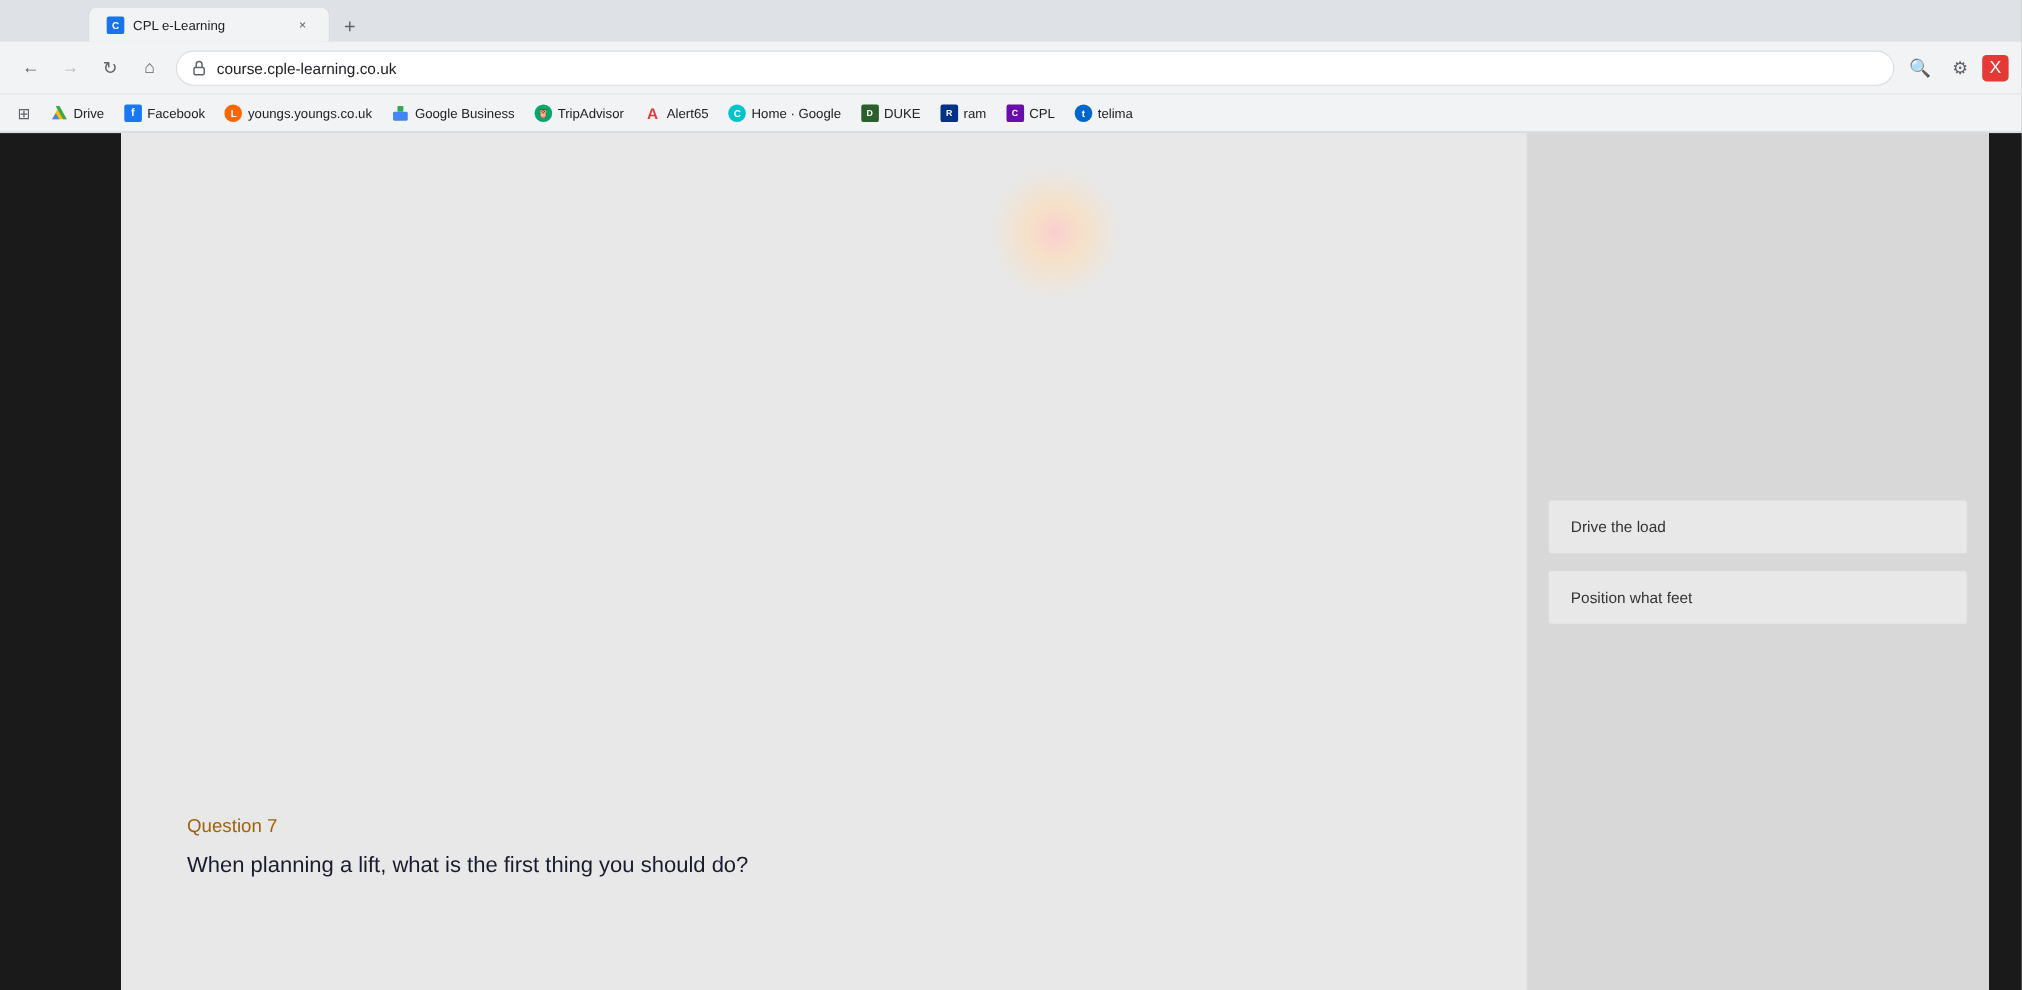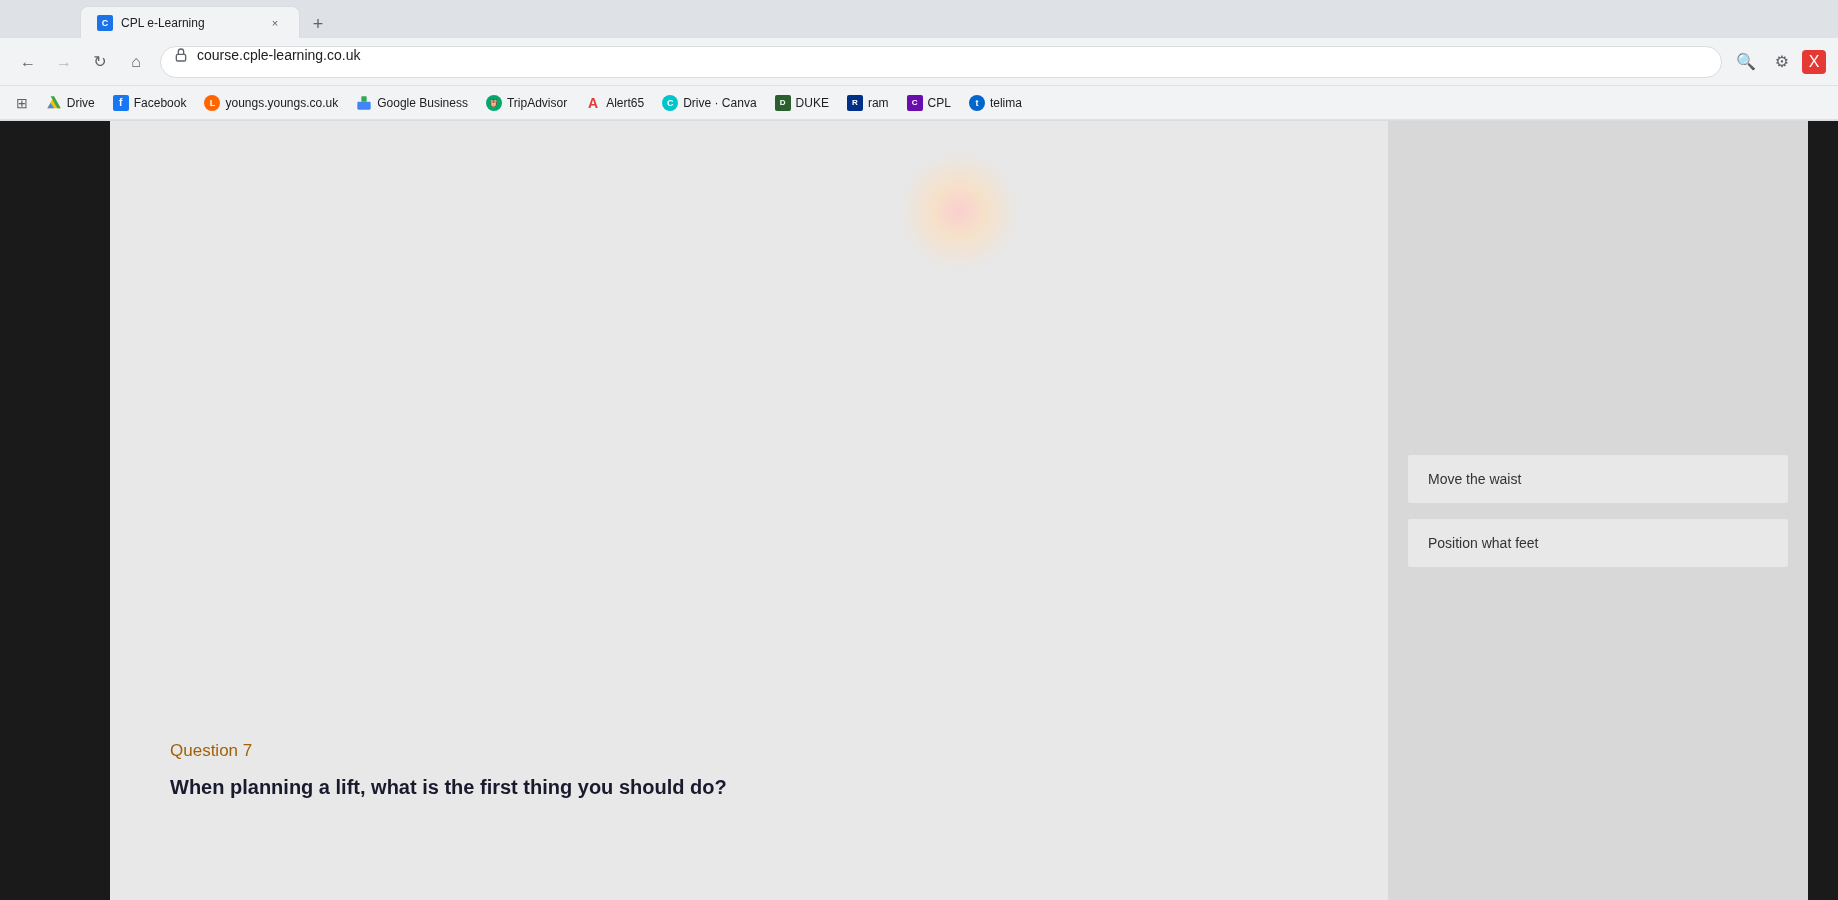--- a/index.html
+++ b/index.html
@@ -120,20 +120,21 @@
     }
     .nav-btn.disabled { opacity: 0.4; cursor: not-allowed; }
 
     .address-bar {
       flex: 1;
       height: 32px;
       background: white;
       border: 1px solid #dadce0;
       border-radius: 20px;
       display: flex;
+      align-items: center;
       padding: 0 12px;
       margin: 0 4px;
       font-size: 14px;
       color: #202124;
     }
 
     .address-icon {
       width: 16px;
       height: 16px;
       margin-right: 8px;
@@ -240,21 +241,21 @@
     .question-number {
       font-size: 17px;
       color: #a16207;
       margin-bottom: 12px;
       font-weight: normal;
     }
 
     .question-text {
       font-size: 20px;
       color: #1a1a2e;
-      font-weight: bold;
+      font-weight: normal;
       line-height: 1.4;
     }
 
     
     .answers-panel {
       width: 420px;
       background: #d8d8d8;
       display: flex;
       flex-direction: column;
       justify-content: center;
@@ -367,21 +368,21 @@
     <button class="bookmark-btn">
       <span class="bookmark-favicon tripadvisor" style="background:#00aa6c;color:white;width:16px;height:16px;border-radius:50%;font-size:9px;display:flex;align-items:center;justify-content:center;">🦉</span>
       <span>TripAdvisor</span>
     </button>
     <button class="bookmark-btn">
       <span class="bookmark-favicon alert65" style="background:none;color:#e53935;font-weight:bold;font-size:14px;">A</span>
       <span>Alert65</span>
     </button>
     <button class="bookmark-btn">
       <span class="bookmark-favicon canva" style="background:#00c4cc;color:white;width:16px;height:16px;border-radius:50%;font-size:9px;display:flex;align-items:center;justify-content:center;">C</span>
-      <span>Drive · Canva</span>
+      <span>Home · Google</span>
     </button>
     <button class="bookmark-btn">
       <span class="bookmark-favicon duke" style="background:#2c5f2e;color:white;width:16px;height:16px;border-radius:2px;font-size:8px;display:flex;align-items:center;justify-content:center;font-weight:bold;">D</span>
       <span>DUKE</span>
     </button>
     <button class="bookmark-btn">
       <span class="bookmark-favicon ram" style="background:#003087;color:white;width:16px;height:16px;border-radius:2px;font-size:8px;display:flex;align-items:center;justify-content:center;font-weight:bold;">R</span>
       <span>ram</span>
     </button>
     <button class="bookmark-btn">
@@ -402,19 +403,19 @@
   <div class="course-area">
 
     <div class="glare-effect"></div>
 
     <div class="question-panel">
       <div class="question-number">Question 7</div>
       <div class="question-text">When planning a lift, what is the first thing you should do?</div>
     </div>
 
     <div class="answers-panel">
-      <button class="answer-option">Move the waist</button>
+      <button class="answer-option">Drive the load</button>
       <button class="answer-option">Position what feet</button>
     </div>
   </div>
 
   <div class="right-edge"></div>
 </div>
 
 </body></html>

